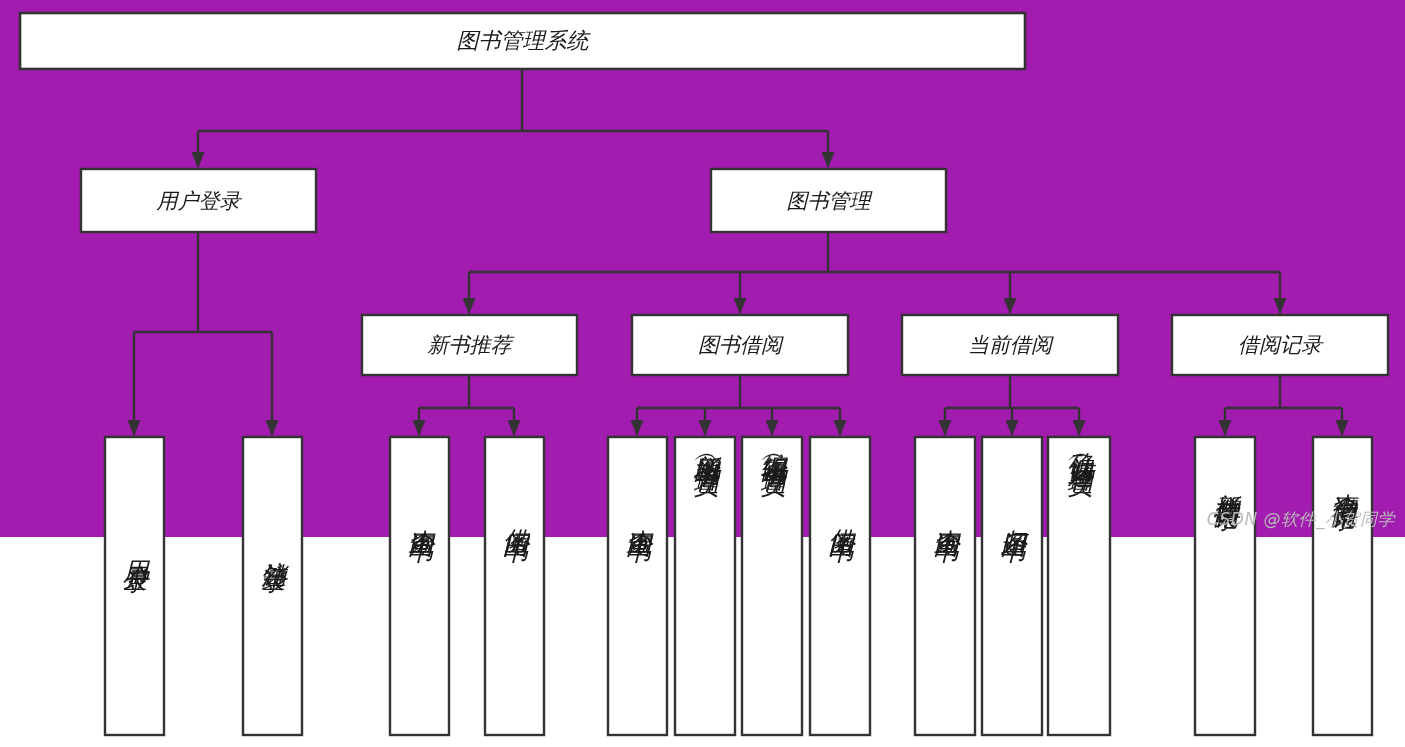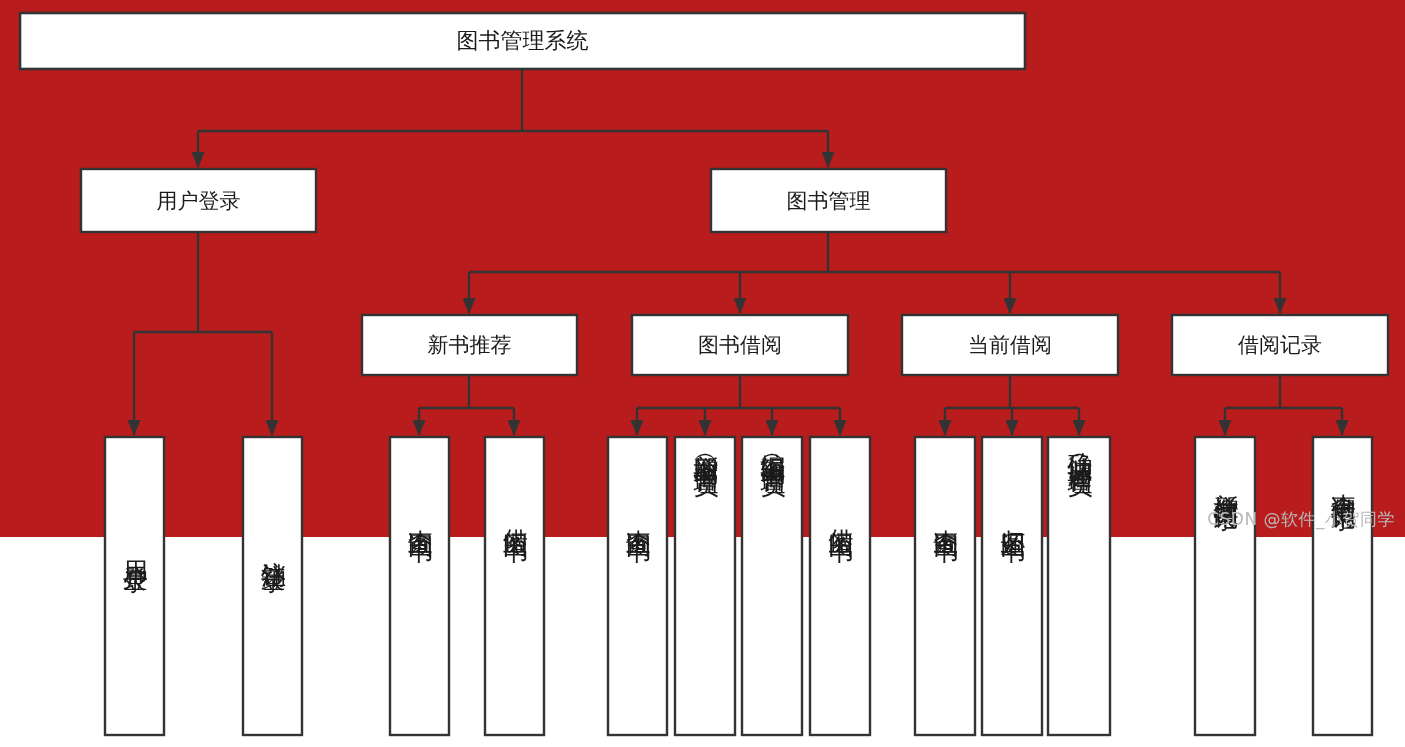--- a/index.html
+++ b/index.html
@@ -11,21 +11,22 @@
   body {
     width: 1405px;
     height: 747px;
     font-family: "DejaVu Sans", "Liberation Sans", sans-serif;
     overflow: hidden;
   }
   #diagram-root {
     position: relative;
     width: 1405px;
     height: 537px;
-    background: #b91c1c;
+    background: #a21caf;
+    font-style: italic;
   }
   svg#tree-svg {
     position: absolute;
     left: 0;
     top: 0;
     width: 1405px;
     height: 747px;
     display: block;
   }
   .node-rect {

